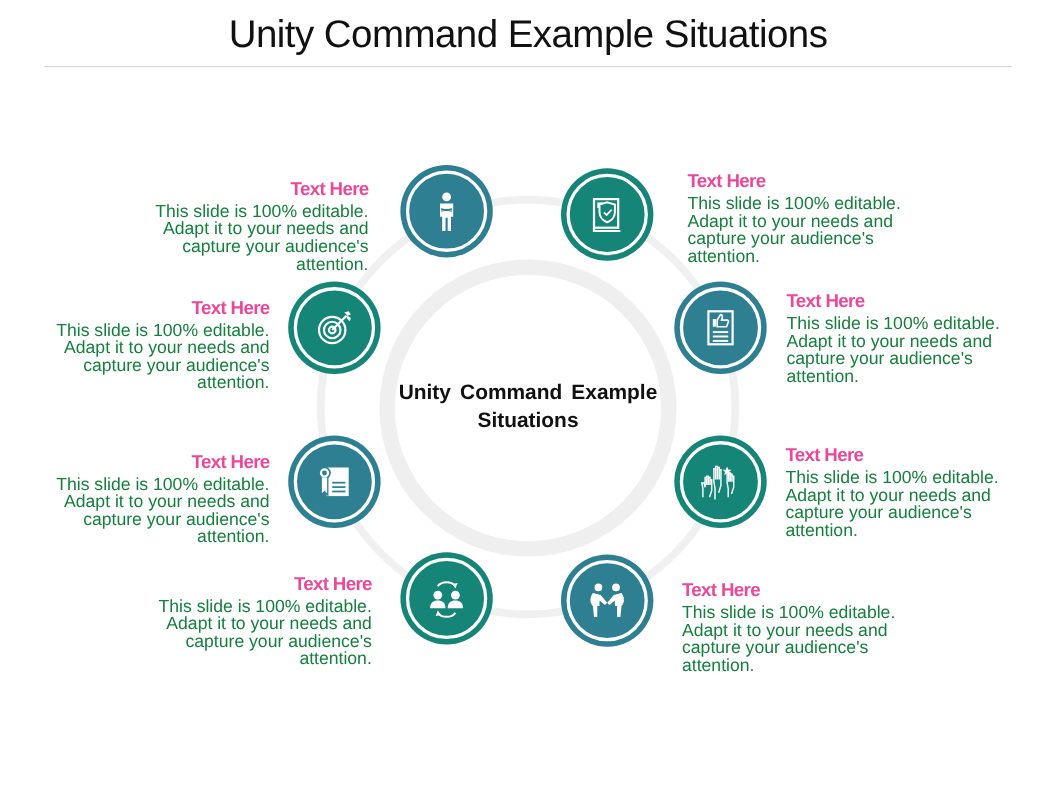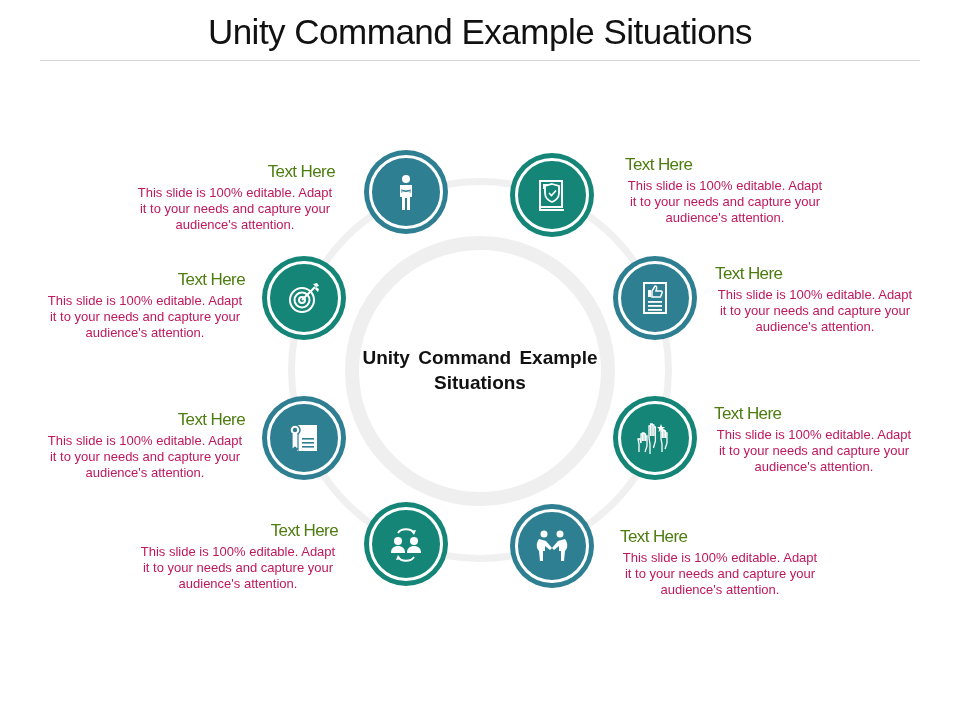--- a/index.html
+++ b/index.html
@@ -8,22 +8,22 @@
   .divider { position:absolute; left:40px; top:60px; width:880px; height:1px; background:#d6d6d6; }
   .ring-outer { position:absolute; left:288px; top:178px; width:384px; height:384px; border-radius:50%; border:7px solid #f0f0f0; box-sizing:border-box; }
   .ring-inner { position:absolute; left:345px; top:236px; width:270px; height:270px; border-radius:50%; border:14px solid #efefef; box-sizing:border-box; }
   .center-text { position:absolute; left:360px; top:345px; width:240px; text-align:center; font-size:19px; font-weight:bold; color:#111; line-height:25px; word-spacing:3px; }
   .node { position:absolute; width:84px; height:84px; border-radius:50%; box-sizing:border-box; }
   .node .inner { position:absolute; left:5px; top:5px; width:74px; height:74px; border-radius:50%; border:3px solid #fff; box-sizing:border-box; display:flex; align-items:center; justify-content:center; }
   .node svg { width:40px; height:40px; }
   .blue { background:#2e7f91; }
   .green { background:#148577; }
   .block { position:absolute; width:200px; }
-  .block .h { font-size:17px; font-weight:normal; color:#4d7c0f; letter-spacing:-0.6px; margin-bottom:3px; }
-  .block .b { font-size:13px; color:#be185d; line-height:16px;text-align:center; }
+  .block .h { font-size:17px; font-weight:bold; color:#ec4899; letter-spacing:-0.6px; margin-bottom:3px; }
+  .block .b { font-size:16px; color:#15803d; line-height:16px; }
   .left { text-align:right; }
   .right { text-align:left; }
 </style>
 </head>
 <body>
 
 <div class="title">Unity Command Example Situations</div>
 <div class="divider"></div>
 
 <div class="ring-outer"></div>

